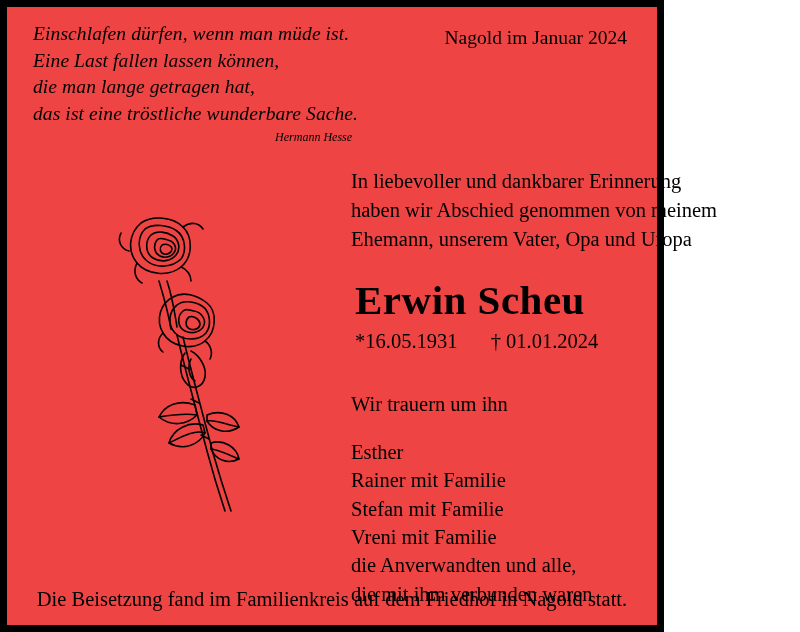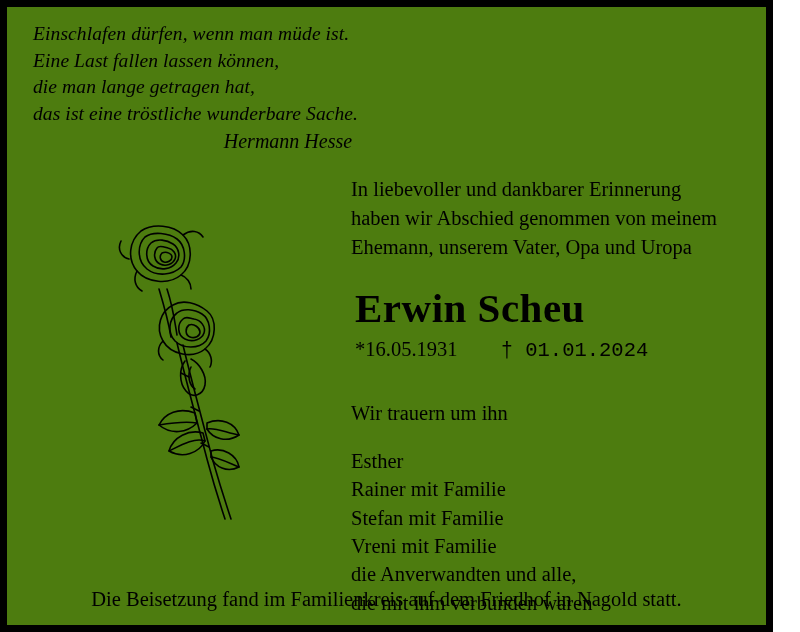--- a/index.html
+++ b/index.html
@@ -10,23 +10,23 @@
   body {
     width: 800px;
     height: 632px;
     font-family: "Liberation Serif", serif;
     color: #000000;
     overflow: hidden;
   }
   .obituary {
     position: relative;
     box-sizing: border-box;
-    width: 773px;
+    width: 664px;
     height: 632px;
-    background: #4d7c0f;
+    background: #ef4444;
     border: 7px solid #000000;
     padding: 0;
   }
   .inner {
     position: relative;
     box-sizing: border-box;
     width: 100%;
     height: 100%;
     padding: 14px 26px 10px 26px;
   }
@@ -39,21 +39,21 @@
   }
   .poem {
     font-style: italic;
     font-size: 19.5px;
     line-height: 1.37;
     white-space: pre-line;
     letter-spacing: 0.1px;
   }
   .poem-attrib {
     font-style: italic;
-    font-size: 20px;
+    font-size: 12px;
     text-align: right;
     padding-right: 6px;
     margin-top: 2px;
   }
   .place-date {
     font-size: 19.5px;
     padding-top: 6px;
     padding-right: 4px;
     white-space: nowrap;
   }
@@ -92,22 +92,21 @@
     letter-spacing: 0.5px;
     margin-top: 22px;
     margin-left: 4px;
   }
   .dates {
     font-size: 20.5px;
     margin-top: 6px;
     margin-left: 4px;
   }
   .dates .dagger {
-    margin-left: 38px;
-    font-family: Liberation Mono, monospace;
+    margin-left: 28px;
   }
   .mourn {
     font-size: 20.5px;
     margin-top: 40px;
   }
   .survivors {
     font-size: 20.5px;
     line-height: 1.38;
     margin-top: 22px;
     white-space: pre-line;
@@ -129,20 +128,21 @@
   <div class="inner">
 
     <div class="top-row">
       <div>
         <div class="poem">Einschlafen dürfen, wenn man müde ist.
 Eine Last fallen lassen können,
 die man lange getragen hat,
 das ist eine tröstliche wunderbare Sache.</div>
         <div class="poem-attrib">Hermann Hesse</div>
       </div>
+      <div class="place-date">Nagold im Januar 2024</div>
     </div>
 
     <div class="body-area">
 
       <div class="rose-wrap">
         <svg width="150" height="340" viewBox="0 0 150 340" fill="none" stroke="#000000" stroke-width="1.6" stroke-linecap="round" stroke-linejoin="round">
 
           <path d="M30 46 C18 56 16 74 26 86 C36 98 58 100 70 90 C82 80 82 60 72 50 C62 40 42 38 30 46 Z"></path>
           <path d="M34 52 C26 60 26 76 36 84 C46 92 62 90 70 82 C76 74 74 60 66 54 C58 48 42 46 34 52 Z"></path>
           <path d="M40 58 C34 64 34 76 42 81 C50 86 60 84 65 78 C70 72 68 63 62 59 C56 55 46 53 40 58 Z"></path>

